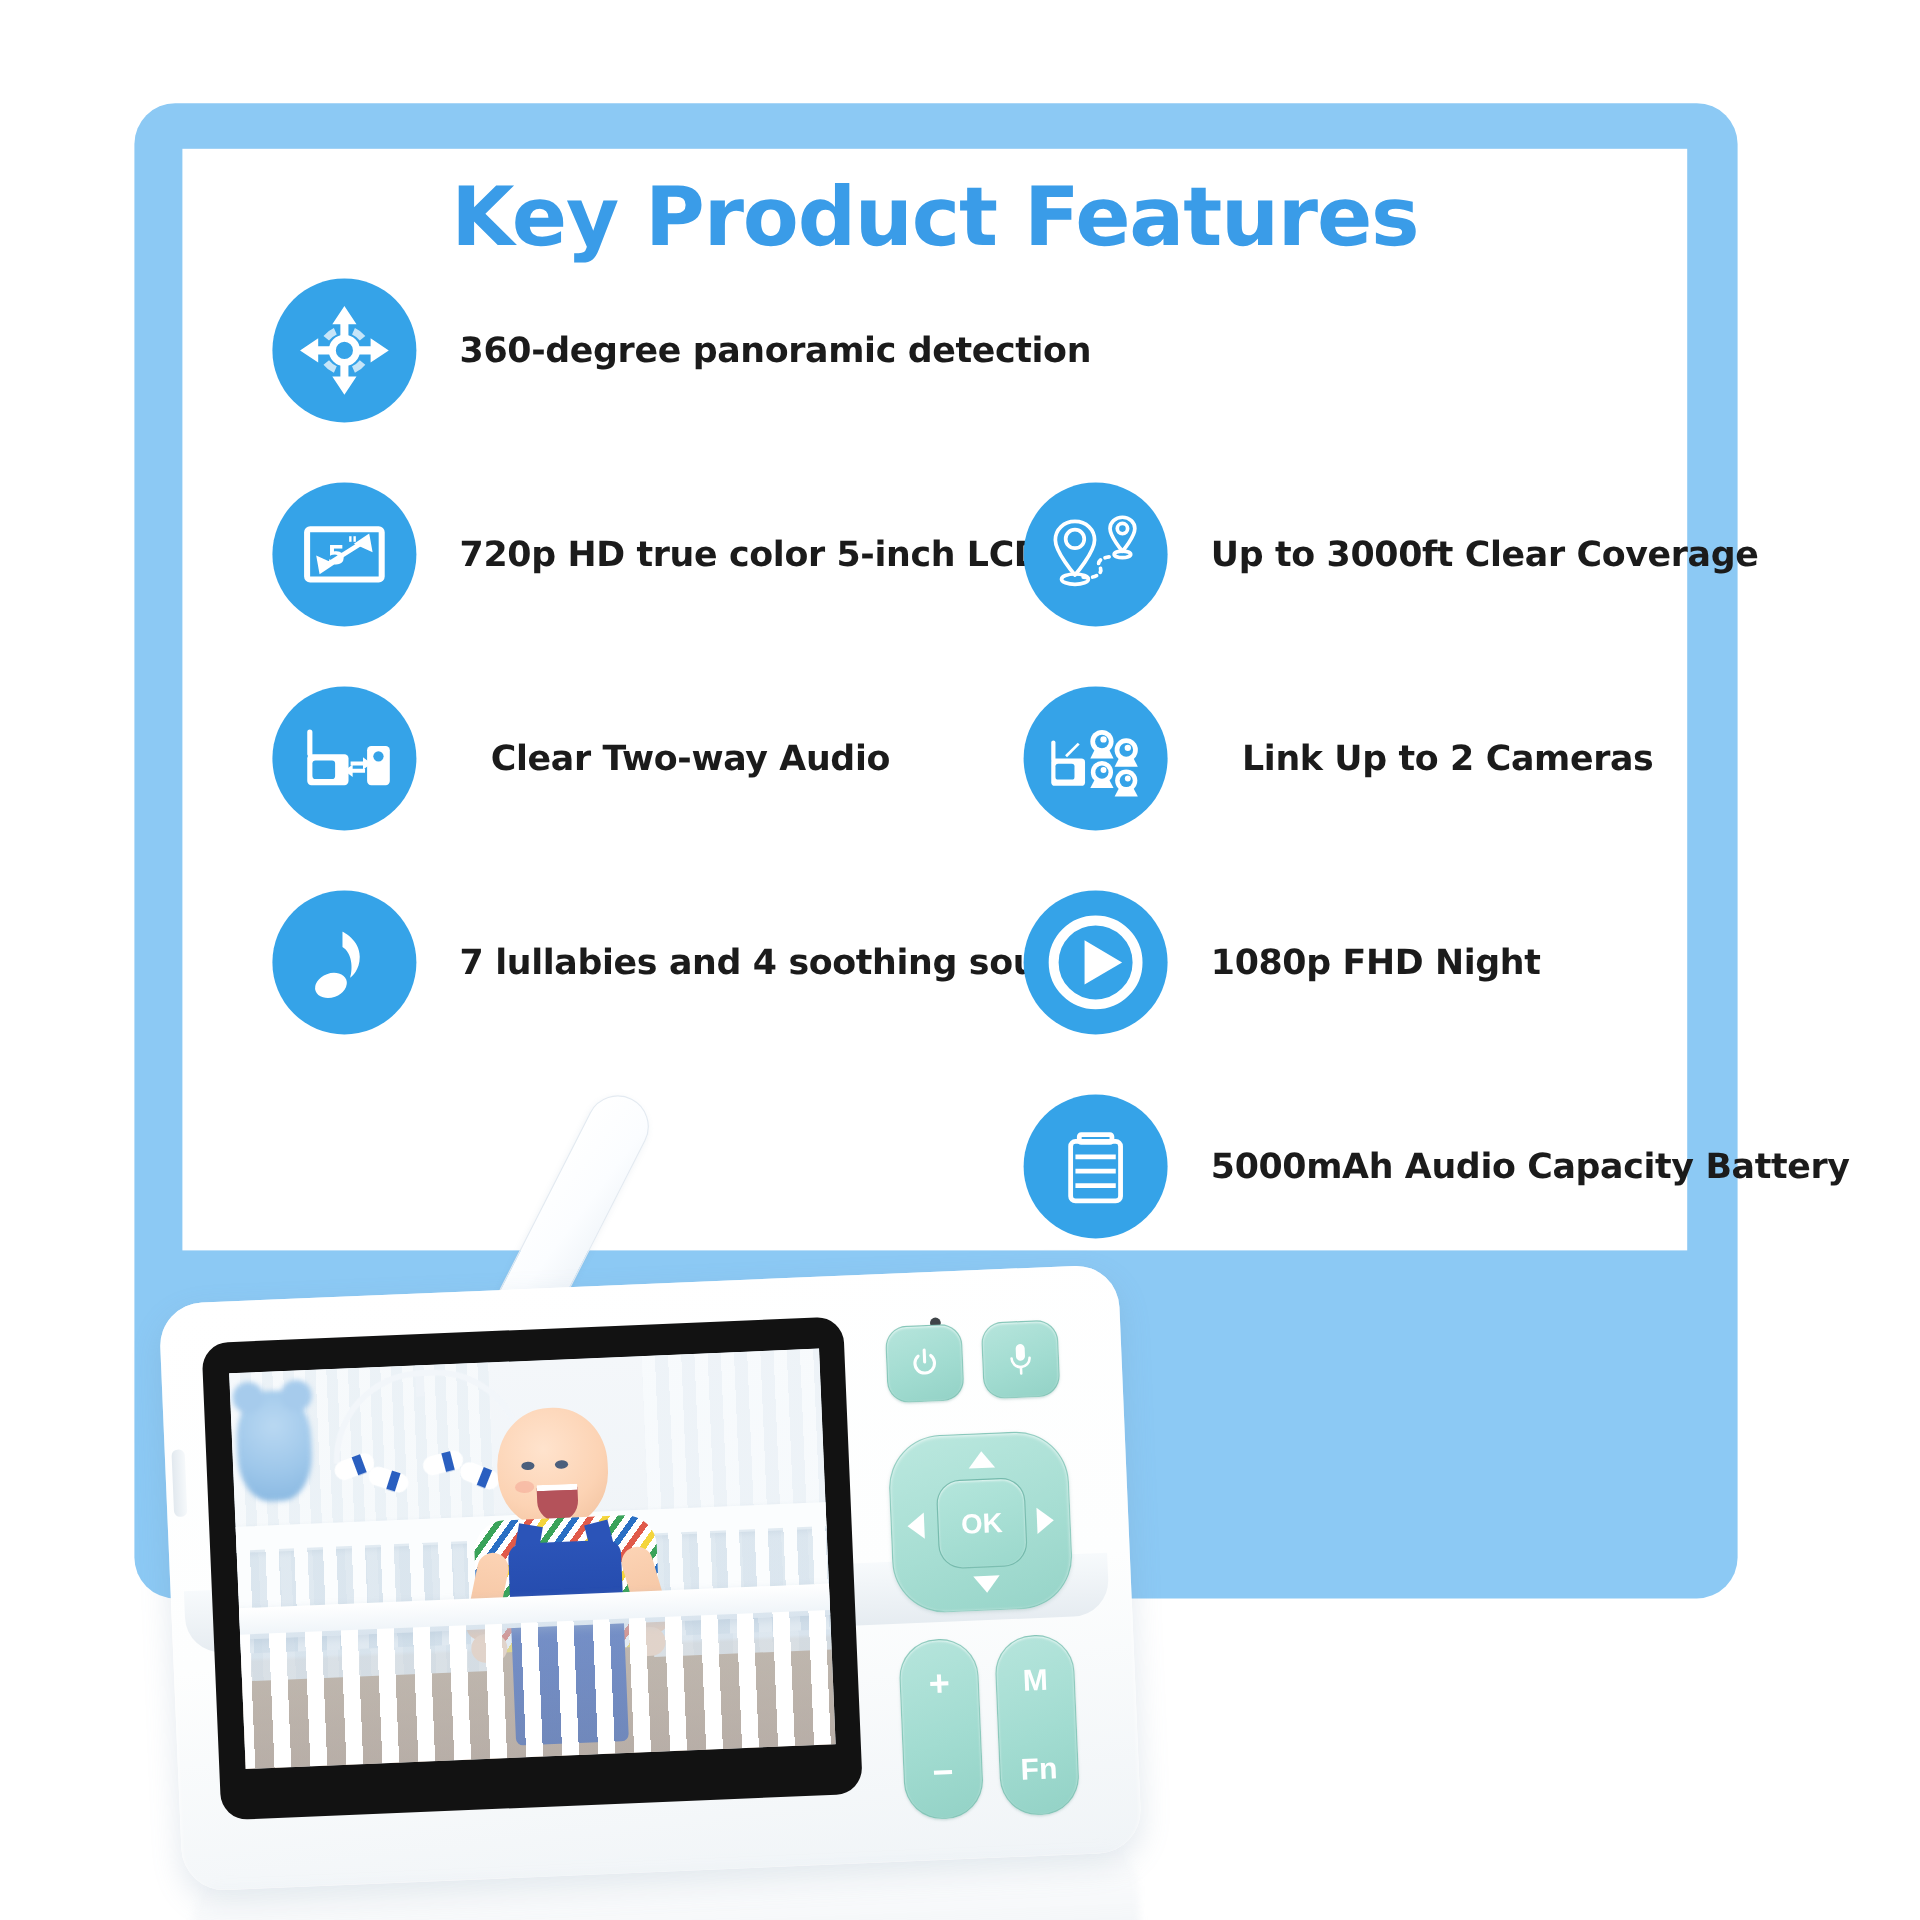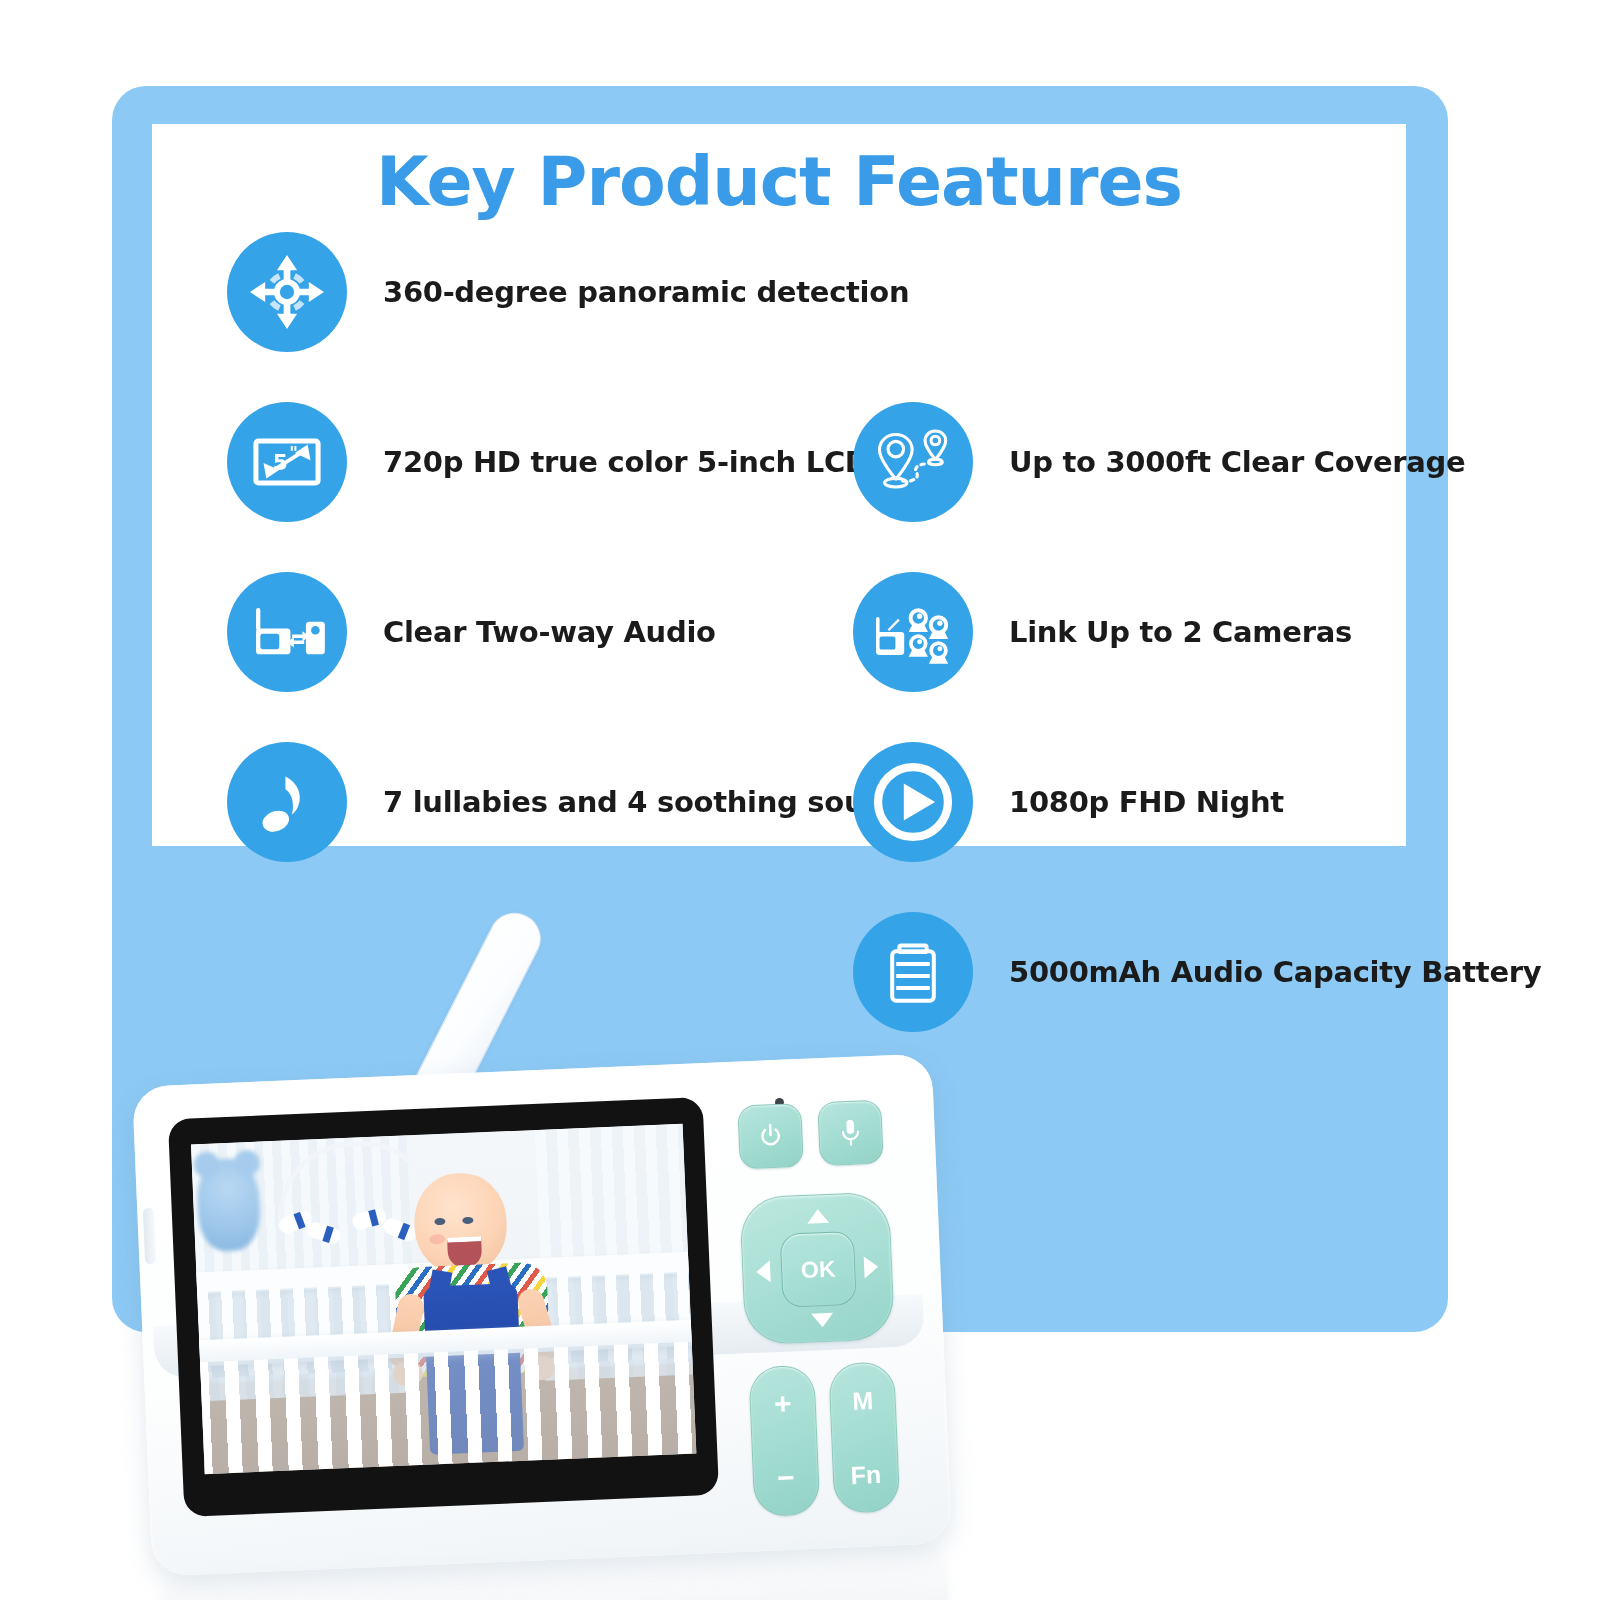--- a/index.html
+++ b/index.html
@@ -29,21 +29,21 @@
     background: #8CC9F4;
     border-radius: 34px;
   }
 
   
   .white-card {
     position: absolute;
     left: 152px;
     top: 124px;
     width: 1254px;
-    height: 722px;
+    height: 918px;
     background: #ffffff;
   }
 
   
   .title {
     position: absolute;
     left: 0;
     top: 24px;
     width: 1254px;
     text-align: center;
@@ -90,21 +90,21 @@
     letter-spacing: -0.3px;
     white-space: nowrap;
   }
 
   
   .col-left  { left: 75px; }
   .col-right { left: 701px; }
 
   .row-1 { top: 108px; }
   .row-2 { top: 278px; }
-  .row-3 { top: 448px; }
+  .row-3 { top: 448px; gap: 26px; }
   .row-4 { top: 618px; }
   .row-5 { top: 788px; }
 
   
   .device-wrap {
     position: absolute;
     left: 120px;
     top: 880px;
     width: 880px;
     height: 700px;

